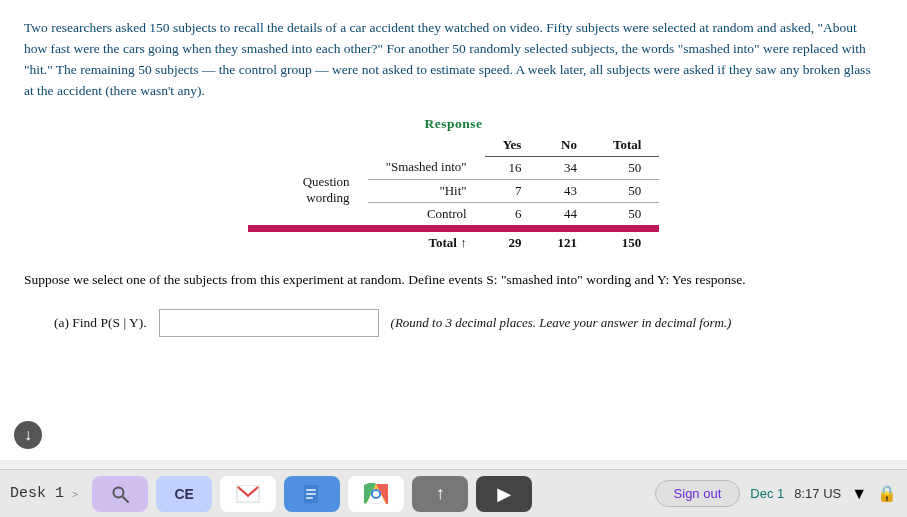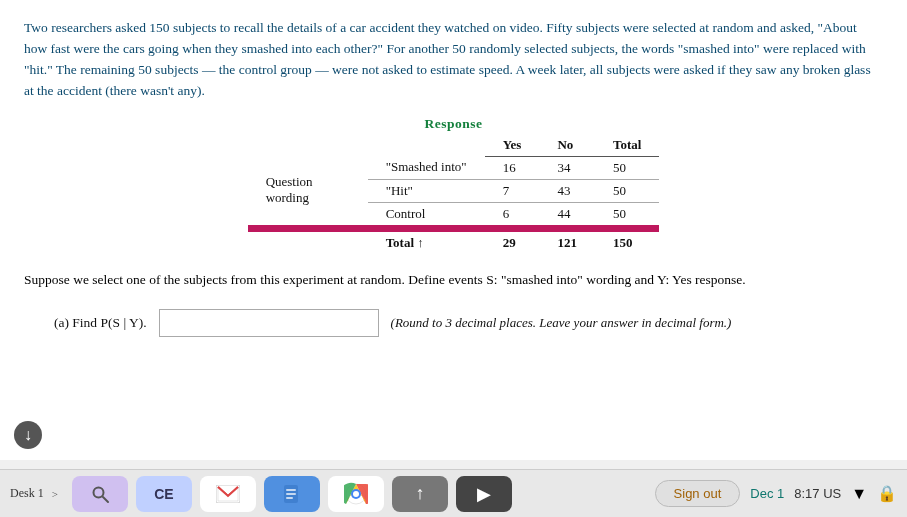--- a/index.html
+++ b/index.html
@@ -48,21 +48,21 @@
     }
 
     .data-table {
       border-collapse: collapse;
       font-size: 13px;
       color: #111;
     }
 
     .data-table th, .data-table td {
       padding: 3px 18px;
-      text-align: left;
+      text-align: right;
     }
 
     .data-table th {
       font-weight: bold;
       border-bottom: 1px solid #555;
     }
 
     .data-table .col-header-row th {
       border-bottom: 1px solid #555;
     }
@@ -160,23 +160,24 @@
     }
 
     .taskbar-left {
       display: flex;
       align-items: center;
       gap: 4px;
       flex: 0 0 auto;
     }
 
     .desk-label {
-      font-size: 12px;
+      font-size: 15px;
       color: #333;
       margin-right: 4px;
+      font-family: Liberation Mono, monospace;
     }
 
     .desk-chevron {
       font-size: 11px;
       color: #555;
       margin-right: 8px;
     }
 
     .taskbar-icon {
       width: 56px;
@@ -204,21 +205,21 @@
       align-items: center;
       gap: 10px;
     }
 
     .sign-out-btn {
       background: #e0e0e0;
       border: 1px solid #bbb;
       border-radius: 20px;
       padding: 5px 18px;
       font-size: 13px;
-      color: #a16207;
+      color: #6d28d9;
       cursor: pointer;
       font-family: sans-serif;
     }
 
     .taskbar-date {
       font-size: 13px;
       color: #0f766e;
       font-family: sans-serif;
     }
 

